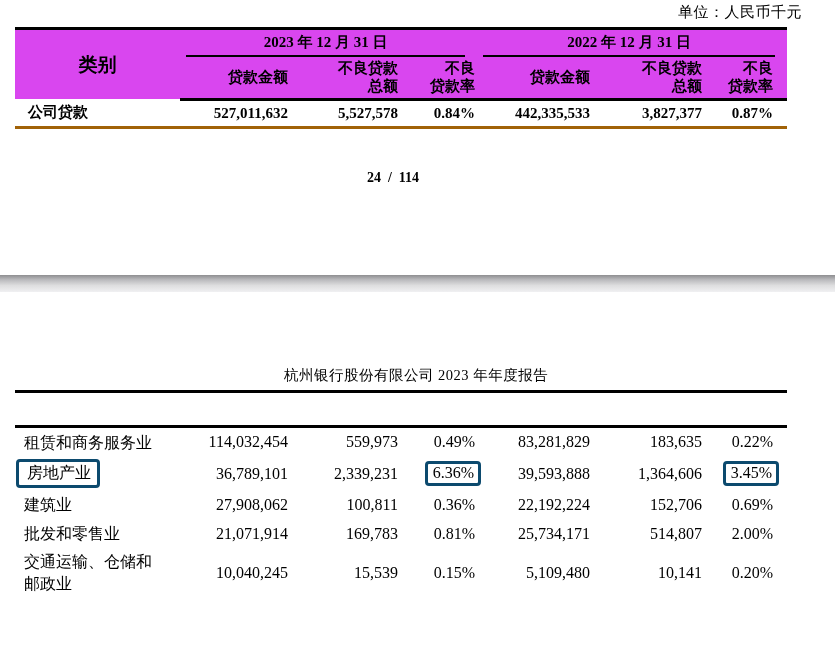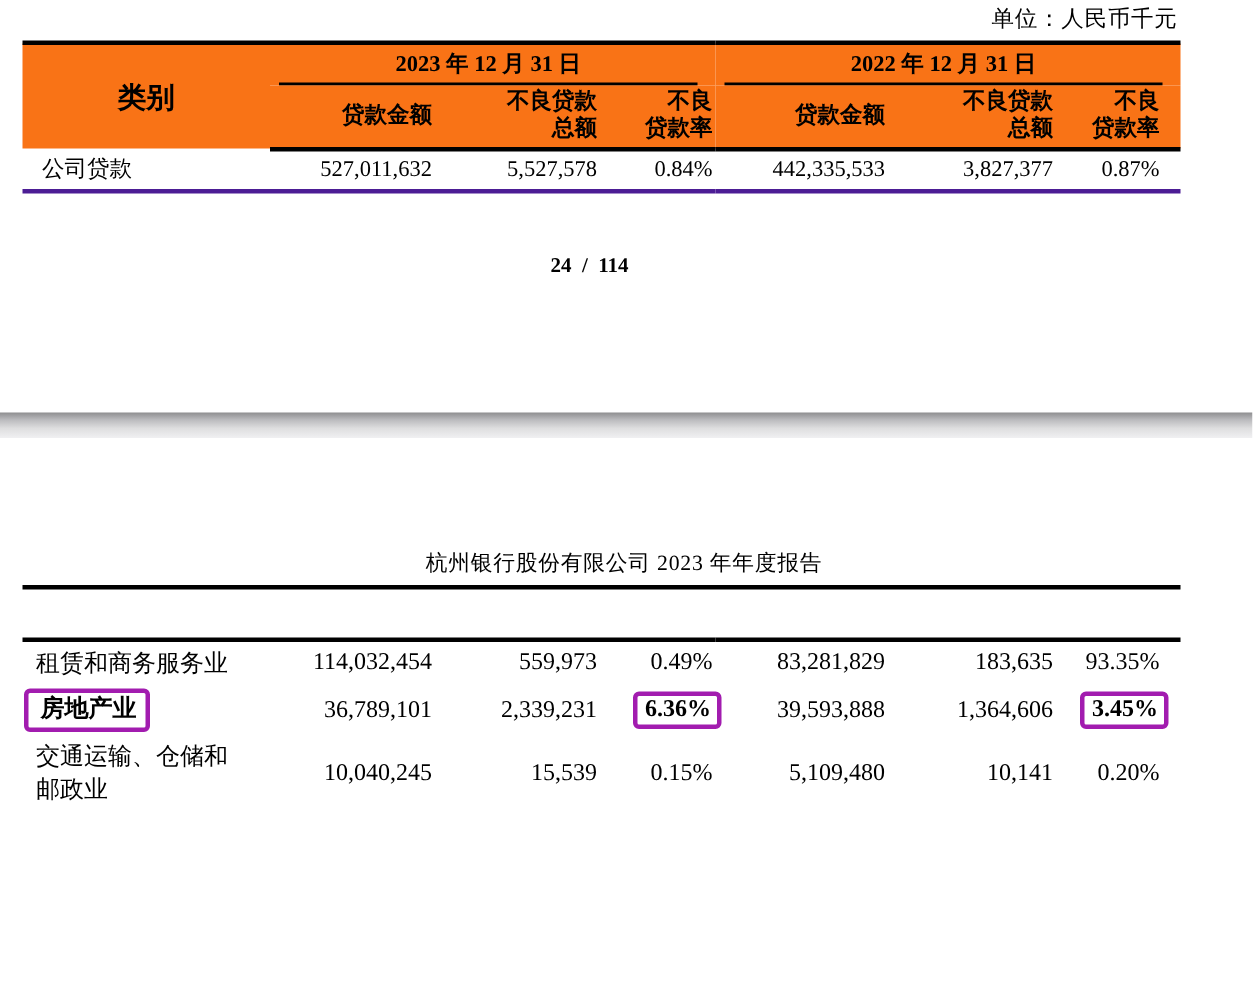--- a/index.html
+++ b/index.html
@@ -9,21 +9,21 @@
     overflow: hidden;
     background: #ffffff;
     color: #000;
     font-family: "Liberation Serif", "DejaVu Serif", serif;
   }
 
   
   .unit-label {
     position: absolute;
     top: 3px;
-    right: 50px;
+    right: 33px;
     font-size: 15px;
     letter-spacing: 0.5px;
   }
 
   table.loan-table {
     position: absolute;
     left: 15px;
     width: 772px;
     border-collapse: collapse;
     table-layout: fixed;
@@ -31,42 +31,42 @@
   }
   table.loan-table col.c1 { width: 165px; }
   table.loan-table col.c2 { width: 110px; }
   table.loan-table col.c3 { width: 110px; }
   table.loan-table col.c4 { width: 77px;  }
   table.loan-table col.c5 { width: 115px; }
   table.loan-table col.c6 { width: 112px; }
   table.loan-table col.c7 { width: 83px;  }
 
   table.t1 { top: 27px; font-size: 15px; }
-  .t1 thead th { background: #f97316; font-weight: bold; vertical-align: middle; }
+  .t1 thead th { background: #d946ef; font-weight: bold; vertical-align: middle; }
   .t1 tr.period-row th { height: 27px; padding: 0; }
   .t1 .period-inner {
     display: block;
     margin: 0 12px 0 6px;
     padding: 3px 0 3px 0;
     border-bottom: 2px solid #000;
     text-align: center;
   }
   .t1 th.cat { text-align: center; font-size: 19px; }
   .t1 tr.sub-row th { height: 42px; border-bottom: 3px solid #000; }
   .t1 th.num, .t1 td.num {
     text-align: right;
     padding-right: 2px;
     white-space: pre-line;
     line-height: 1.2;
   }
   .t1 th.last, .t1 td.last { padding-right: 14px; }
   .t1 tbody td {
     height: 28px;
-    font-weight: normal;
-    border-bottom: 3px solid #4c1d95;
+    font-weight: bold;
+    border-bottom: 3px solid #a16207;
     vertical-align: middle;
   }
   .t1 td.label { padding-left: 13px; }
 
   .page-footer {
     position: absolute;
     top: 170px;
     left: 0;
     width: 786px;
     text-align: center;
@@ -117,23 +117,22 @@
   .t2 tr.r2 td { height: 30px; }
   .t2 tr.r3 td { height: 28px; }
   .t2 tr.r4 td { height: 34px; }
   .t2 tr.r5 td { height: 29px; }
   .t2 tr.r6 td { height: 28px; }
   .t2 tr.r7 td { height: 50px; }
 
   
   .hl {
     display: inline-block;
-    border: 3px solid #a21caf;
+    border: 3px solid #0c4a6e;
     border-radius: 4px;
-    font-weight: bold;
   }
   .hl-label {
     padding: 0 6px 1px 8px;
     margin: -3px 0 -3px -8px;
   }
   .hl-pct {
     padding: 0 4px 1px 5px;
     margin: -3px -6px -3px 2px;
   }
 </style>
@@ -208,30 +207,48 @@
       <col class="c7">
   </colgroup>
   <tbody>
     <tr class="r2">
       <td class="label">租赁和商务服务业</td>
       <td class="num">114,032,454</td>
       <td class="num">559,973</td>
       <td class="num">0.49%</td>
       <td class="num">83,281,829</td>
       <td class="num">183,635</td>
-      <td class="num last">93.35%</td>
+      <td class="num last">0.22%</td>
     </tr>
     <tr class="r4">
       <td class="label"><span class="hl hl-label">房地产业</span></td>
       <td class="num">36,789,101</td>
       <td class="num">2,339,231</td>
       <td class="num"><span class="hl hl-pct">6.36%</span></td>
       <td class="num">39,593,888</td>
       <td class="num">1,364,606</td>
       <td class="num last"><span class="hl hl-pct">3.45%</span></td>
+    </tr>
+    <tr class="r5">
+      <td class="label">建筑业</td>
+      <td class="num">27,908,062</td>
+      <td class="num">100,811</td>
+      <td class="num">0.36%</td>
+      <td class="num">22,192,224</td>
+      <td class="num">152,706</td>
+      <td class="num last">0.69%</td>
+    </tr>
+    <tr class="r6">
+      <td class="label">批发和零售业</td>
+      <td class="num">21,071,914</td>
+      <td class="num">169,783</td>
+      <td class="num">0.81%</td>
+      <td class="num">25,734,171</td>
+      <td class="num">514,807</td>
+      <td class="num last">2.00%</td>
     </tr>
     <tr class="r7">
       <td class="label">交通运输、仓储和
 邮政业</td>
       <td class="num">10,040,245</td>
       <td class="num">15,539</td>
       <td class="num">0.15%</td>
       <td class="num">5,109,480</td>
       <td class="num">10,141</td>
       <td class="num last">0.20%</td>

